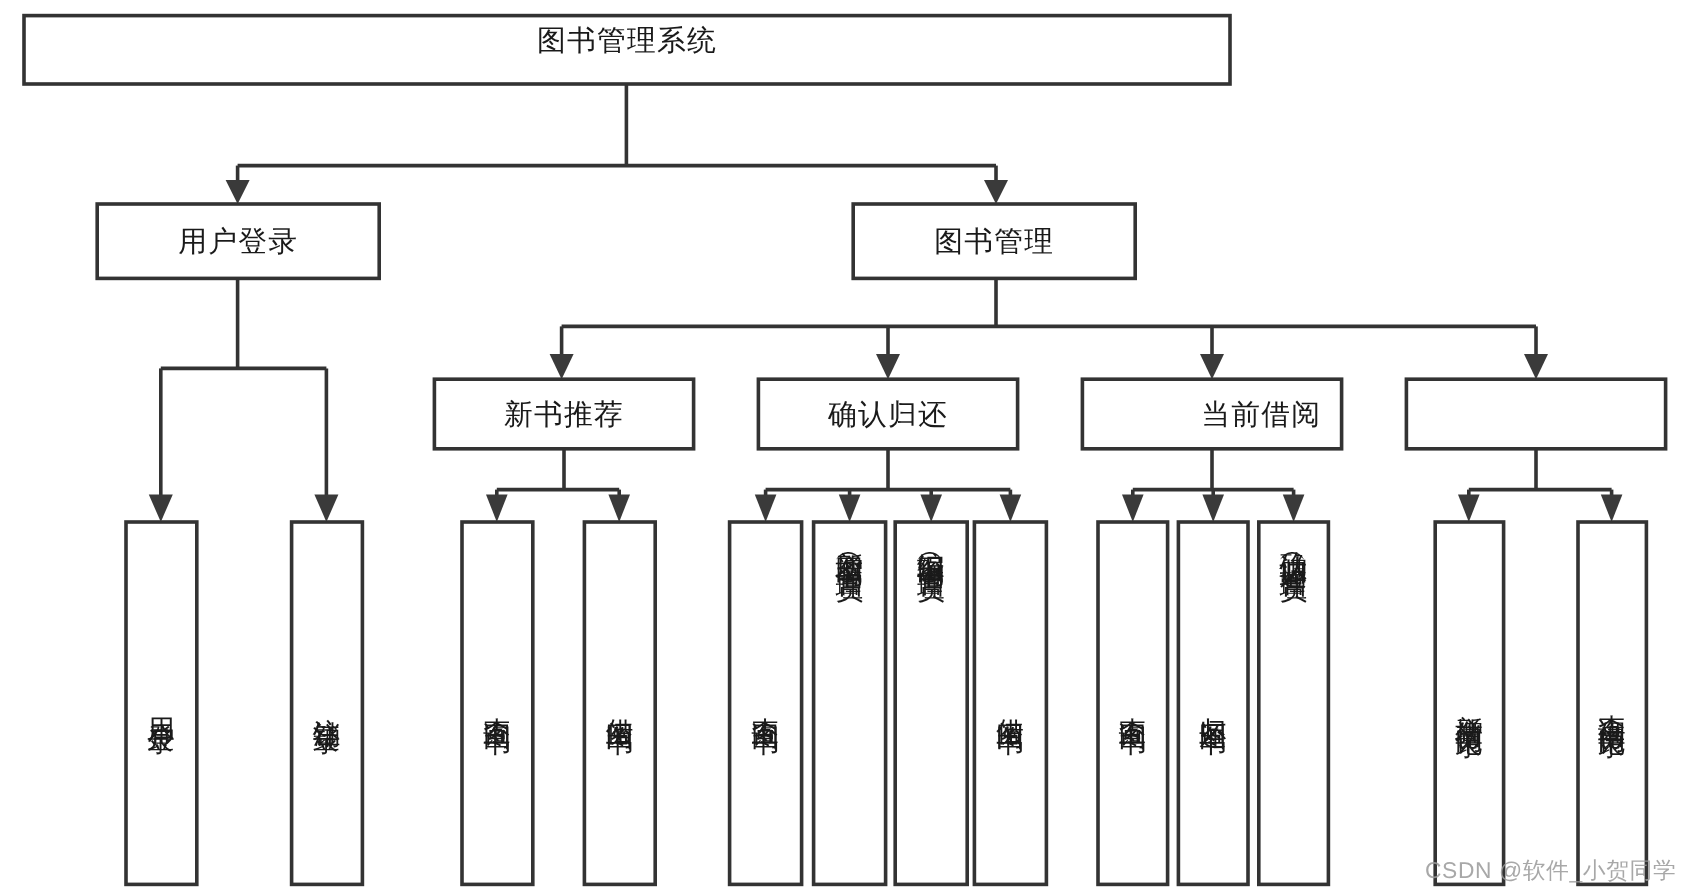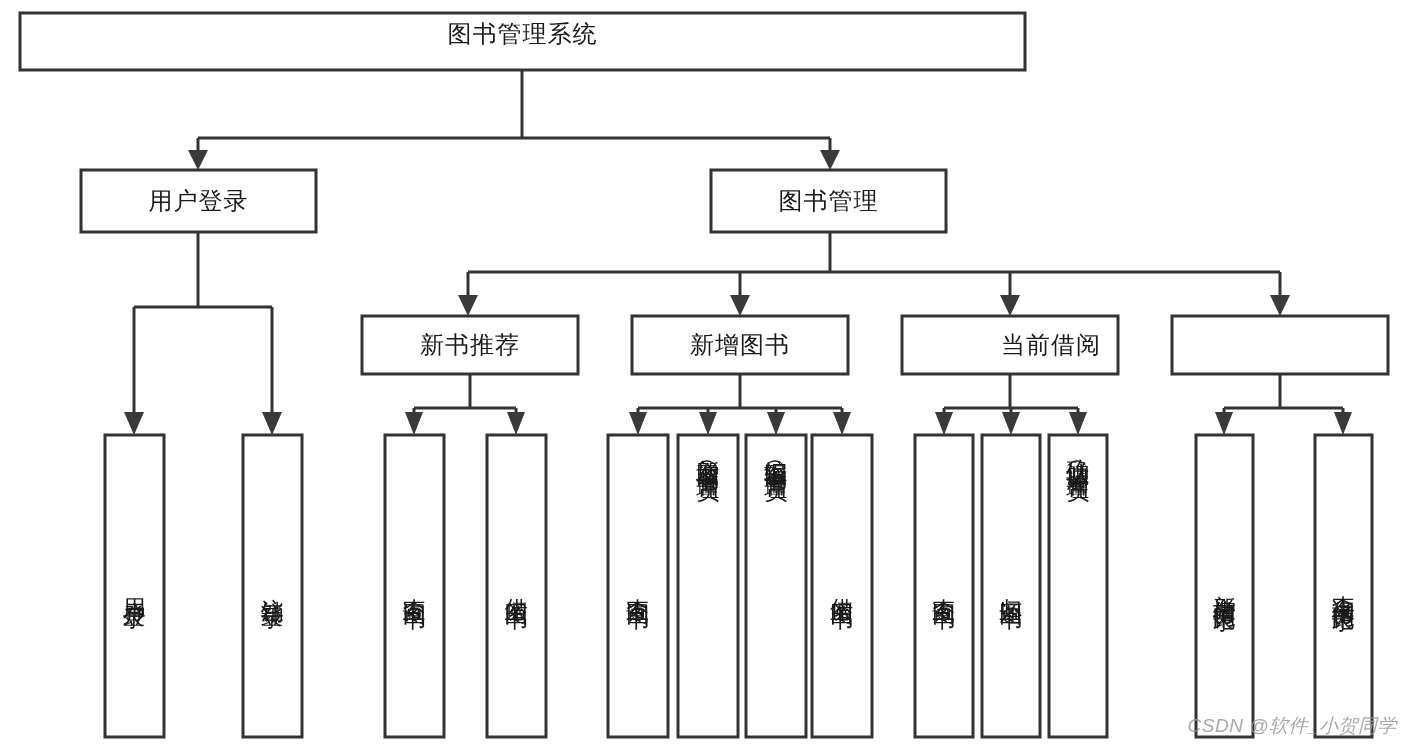--- a/index.html
+++ b/index.html
@@ -46,21 +46,20 @@
     position: absolute;
     right: 8px;
     bottom: 8px;
     font-family: "Liberation Sans", "DejaVu Sans", sans-serif;
     font-size: 19px;
     color: #9a9a9a;
     opacity: 0.85;
     white-space: nowrap;
     pointer-events: none;
     letter-spacing: 0.5px;
-    font-style: italic;
   }
   .v-label-wrap {
     position: absolute;
     display: flex;
     align-items: center;
     justify-content: center;
     pointer-events: none;
   }
   .v-label-inner {
     writing-mode: vertical-rl;
@@ -202,21 +201,21 @@
 
   <div class="h-label-wrap" style="left:711px; top:170px; width:235px; height:62px;">
     <span class="h-label-inner">图书管理</span>
   </div>
 
   <div class="h-label-wrap" style="left:362px; top:316px; width:216px; height:58px;">
     <span class="h-label-inner">新书推荐</span>
   </div>
 
   <div class="h-label-wrap" style="left:632px; top:316px; width:216px; height:58px;">
-    <span class="h-label-inner">新增图书</span>
+    <span class="h-label-inner">确认归还</span>
   </div>
 
   <div class="h-label-wrap" style="left:902px; top:316px; width:216px; height:58px;margin-left:41px;">
     <span class="h-label-inner">当前借阅</span>
   </div>
 
 
   <div class="v-label-wrap" style="left:105px; top:435px; width:59px; height:302px;">
     <span class="v-label-inner">用户登录</span>
   </div>

